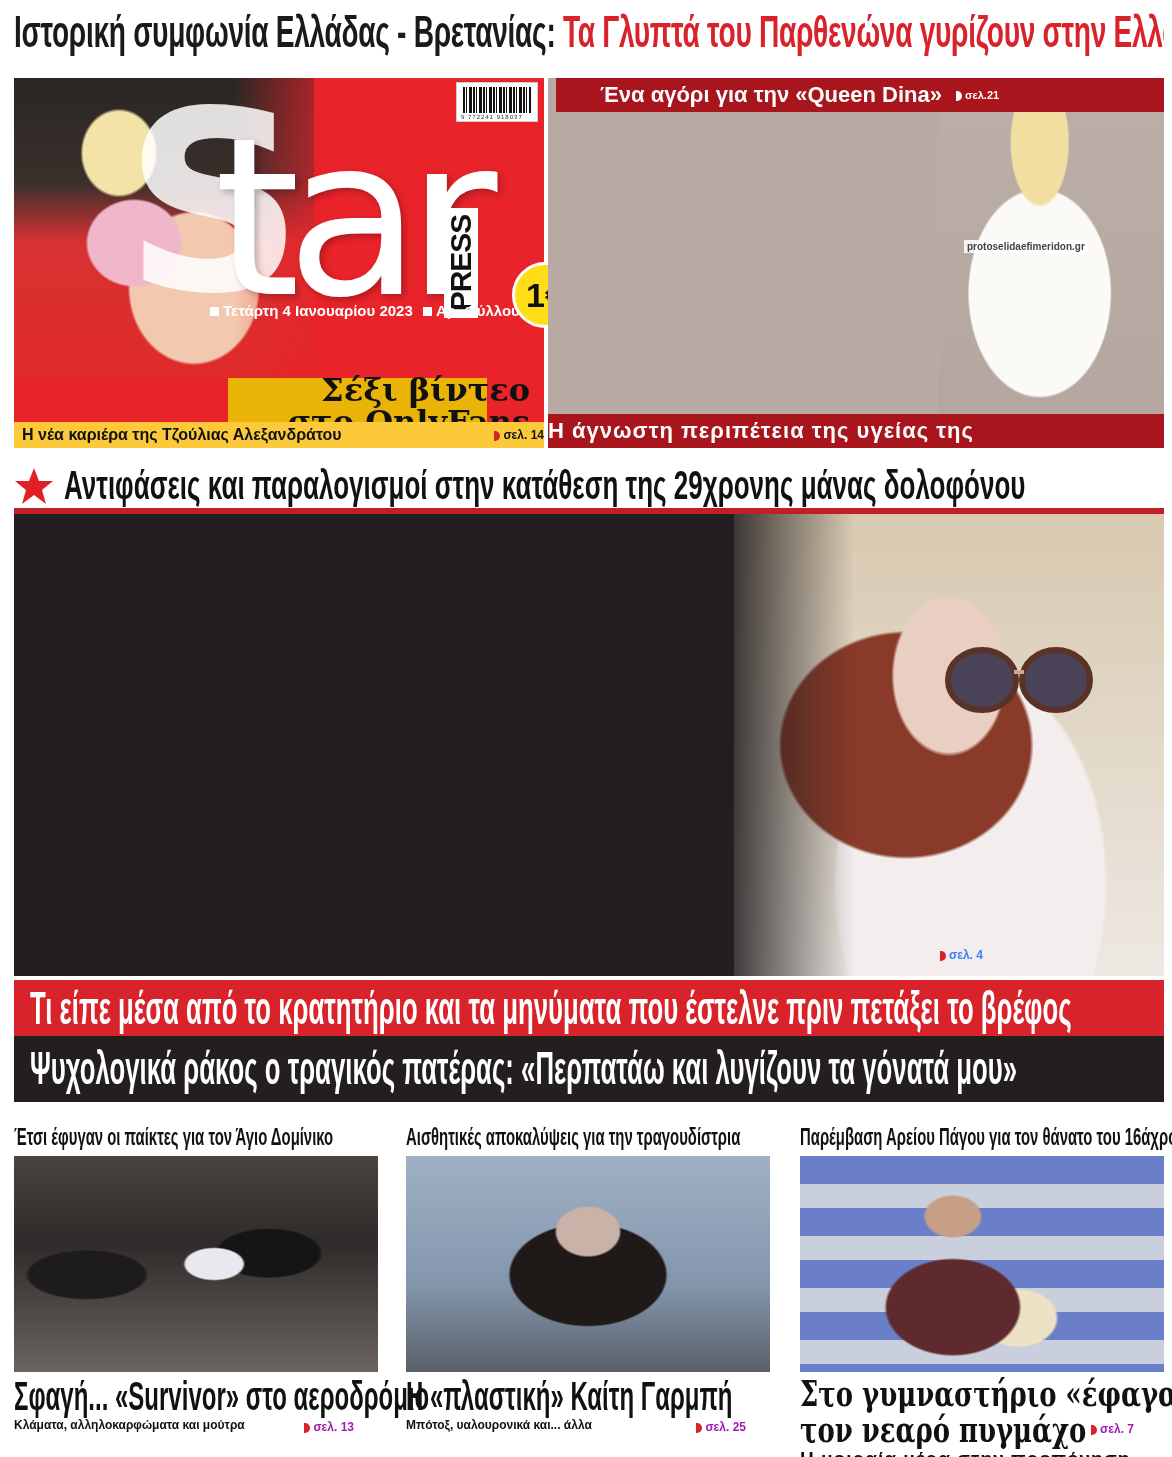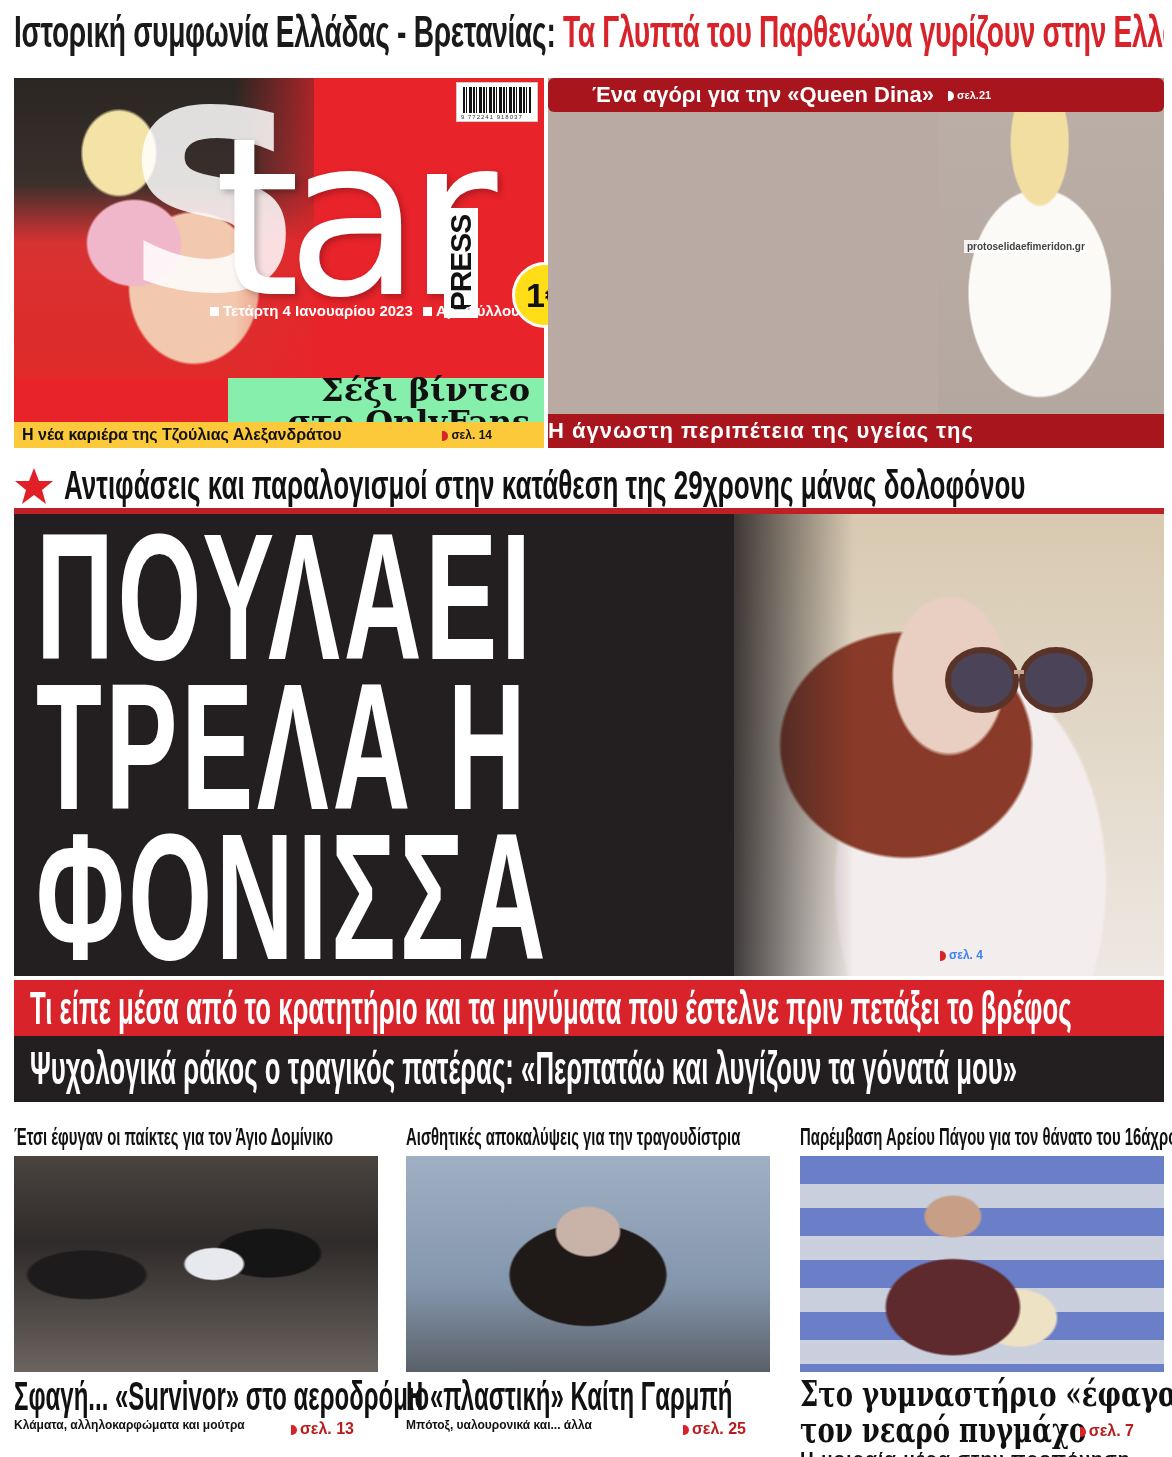--- a/index.html
+++ b/index.html
@@ -26,29 +26,29 @@
   #logo-tar { left: 200px; top: 30px; font-size: 220px; font-weight: 400; color: #ffffff; font-family: "DejaVu Sans", sans-serif; line-height: 1; letter-spacing: -14px; text-shadow: 3px 3px 6px rgba(0,0,0,0.25); }
   #logo-press { left: 430px; top: 240px; width: 110px; height: 34px; background: #fff; color: #111; font-weight: 900; font-size: 30px; line-height: 34px; text-align: center; transform: rotate(-90deg); transform-origin: left top; letter-spacing: -1px; }
   #barcode { left: 442px; top: 4px; width: 82px; height: 40px; background: #fff; border: 1px solid #ccc; }
   #barcode .bars { position: absolute; left: 6px; top: 4px; width: 68px; height: 26px;
      background: repeating-linear-gradient(90deg, #111 0 2px, #fff 2px 3px, #111 3px 4px, #fff 4px 6px, #111 6px 9px, #fff 9px 10px); }
   #barcode .num { position: absolute; left: 4px; bottom: 1px; font-size: 6px; color: #333; letter-spacing: 1px; }
   #issue-line { left: 196px; top: 224px; color: #fff; font-size: 15px; font-weight: 700; white-space: nowrap; }
   #issue-line .sq { display: inline-block; width: 9px; height: 9px; background: #fff; margin: 0 4px 0 0; }
   #price-badge { left: 512px; top: 262px; width: 66px; height: 66px; border-radius: 50%; background: #ffde17; border: 3px solid #fff; display: flex; align-items: center; justify-content: center; font-size: 34px; font-weight: 900; color: #111; }
   #left-yellow { left: 0; top: 300px; width: 530px; height: 70px; }
-  #sexy-box { left: 214px; top: 0; width: 316px; height: 44px; background: #86efac; }
+  #sexy-box { left: 214px; top: 0; width: 259px; height: 44px; background: #eab308; }
   #sexy-title { left: 12px; top: -4px; font-size: 32px; line-height: 32px; font-weight: 900; color: #111; font-family: "DejaVu Serif", serif; text-align: right; width: 290px; }
   #left-sub { left: 0; top: 44px; width: 530px; height: 26px; background: #fcc93b; display: flex; align-items: center; padding-left: 8px; font-size: 16px; font-weight: 700; color: #111; }
-  #left-sub .ref { margin-left: auto; margin-right: 52px; font-size: 12px; font-weight: 700; }
+  #left-sub .ref { margin-left: auto; font-size: 12px; font-weight: 700; }
   .ref-dot { display: inline-block; width: 6px; height: 10px; background: #d8232a; border-radius: 0 6px 6px 0; margin-right: 3px; vertical-align: middle; }
 
   
   #right-block { left: 548px; top: 78px; width: 616px; height: 370px; background: #b9aba3; overflow: hidden; }
-  #right-top-bar { left: 0; top: 0; width: 616px; height: 34px; background: #a8151d; color: #fff; font-size: 22px; font-weight: 700; display: flex; align-items: center; padding-left: 44px; border-radius: 6px; }
+  #right-top-bar { left: 8px; top: 0; width: 616px; height: 34px; background: #a8151d; color: #fff; font-size: 22px; font-weight: 700; display: flex; align-items: center; padding-left: 44px; }
   #right-top-bar .ref { margin-left: 14px; font-size: 11px; font-weight: 700; }
   #right-top-bar .ref-dot { background: #fff; }
   #right-photo { left: 390px; top: 34px; width: 226px; height: 302px;
     background: radial-gradient(ellipse at 45% 10%, #f1dea0 0 16%, transparent 17%),
                 radial-gradient(ellipse at 45% 60%, #fbfaf7 0 40%, transparent 41%),
                 linear-gradient(180deg, #bbaea6, #b4a79f); }
   #baby-headline { left: 56px; top: 40px; width: 330px; }
   #baby-headline div { font-size: 84px; line-height: 88px; font-weight: 900; color: #fff; -webkit-text-stroke: 3px #111; transform: scaleX(0.52); transform-origin: left top; white-space: nowrap; letter-spacing: -1px; }
   #watermark { left: 416px; top: 162px; background: rgba(255,255,255,0.85); font-size: 10px; font-weight: 700; color: #444; padding: 1px 3px; }
   #right-bottom-bar { left: 0; top: 336px; width: 616px; height: 34px; background: #a8151d; color: #fff; font-size: 22px; font-weight: 700; display: flex; align-items: center; letter-spacing: 1px; }
@@ -76,21 +76,21 @@
   #sub-red .t { position: absolute; left: 16px; top: 4px; font-size: 46px; line-height: 48px; font-weight: 700; color: #fff; transform: scaleX(0.56); transform-origin: left top; white-space: nowrap; }
   #sub-black { left: 14px; top: 1036px; width: 1150px; height: 66px; background: #231f20; }
   #sub-black .t { position: absolute; left: 16px; top: 8px; font-size: 46px; line-height: 48px; font-weight: 700; color: #fff; transform: scaleX(0.56); transform-origin: left top; white-space: nowrap; }
 
   
   .col { top: 1122px; width: 340px; height: 330px; }
   .col .kick { position: absolute; left: 0; top: 0; font-size: 24px; line-height: 30px; font-weight: 700; color: #111; transform: scaleX(0.62); transform-origin: left top; white-space: nowrap; }
   .col .photo { position: absolute; left: 0; top: 34px; width: 364px; height: 216px; }
   .col .head { position: absolute; left: 0; top: 254px; font-size: 40px; line-height: 40px; font-weight: 900; color: #111; transform: scaleX(0.6); transform-origin: left top; white-space: nowrap; }
   .col .sub { position: absolute; left: 0; top: 296px; font-size: 12px; font-weight: 700; color: #111; white-space: nowrap; }
-  .col .ref { position: absolute; right: 0; top: 298px; font-size: 16px; font-weight: 700; color: #b91c1c; }
+  .col .ref { position: absolute; right: 0; top: 298px; font-size: 12px; font-weight: 700; color: #a21caf; }
 
   #col1 { left: 14px; }
   #col1 .photo { background:
       radial-gradient(ellipse at 55% 50%, #e8e9ee 0 10%, transparent 11%),
       radial-gradient(ellipse at 20% 55%, #1d1b1c 0 14%, transparent 15%),
       radial-gradient(ellipse at 70% 45%, #161516 0 14%, transparent 15%),
       linear-gradient(180deg, #4a4440 0%, #2f2b2a 40%, #6b6460 100%); }
   #col2 { left: 406px; }
   #col2 .photo { background:
       radial-gradient(ellipse at 50% 35%, #c9b2a8 0 12%, transparent 13%),
@@ -165,25 +165,20 @@
 <div id="kicker-rule" class="abs"></div>
 
 <div id="main-block" class="abs">
   <div id="main-photo" class="abs"></div>
   <svg id="sunglasses" class="abs" viewBox="0 0 150 70">
     <ellipse cx="38" cy="36" rx="34" ry="30" fill="#4b4458" stroke="#5a3328" stroke-width="6"></ellipse>
     <ellipse cx="112" cy="36" rx="34" ry="30" fill="#4b4458" stroke="#5a3328" stroke-width="6"></ellipse>
     <rect x="70" y="26" width="10" height="4" fill="#c8a890"></rect>
   </svg>
   <div id="main-photo-fade" class="abs"></div>
-  <div id="main-headline" class="abs">
-    <div>ΠΟΥΛΑΕΙ</div>
-    <div>ΤΡΕΛΑ Η</div>
-    <div>ΦΟΝΙΣΣΑ</div>
-  </div>
   <div id="main-ref" class="abs"><span class="ref-dot"></span><span>σελ. 4</span></div>
 </div>
 
 <div id="sub-red" class="abs">
   <div class="t">Τι είπε μέσα από το κρατητήριο και τα μηνύματα που έστελνε πριν πετάξει το βρέφος</div>
 </div>
 <div id="sub-black" class="abs">
   <div class="t">Ψυχολογικά ράκος ο τραγικός πατέρας: «Περπατάω και λυγίζουν τα γόνατά μου»</div>
 </div>
 

